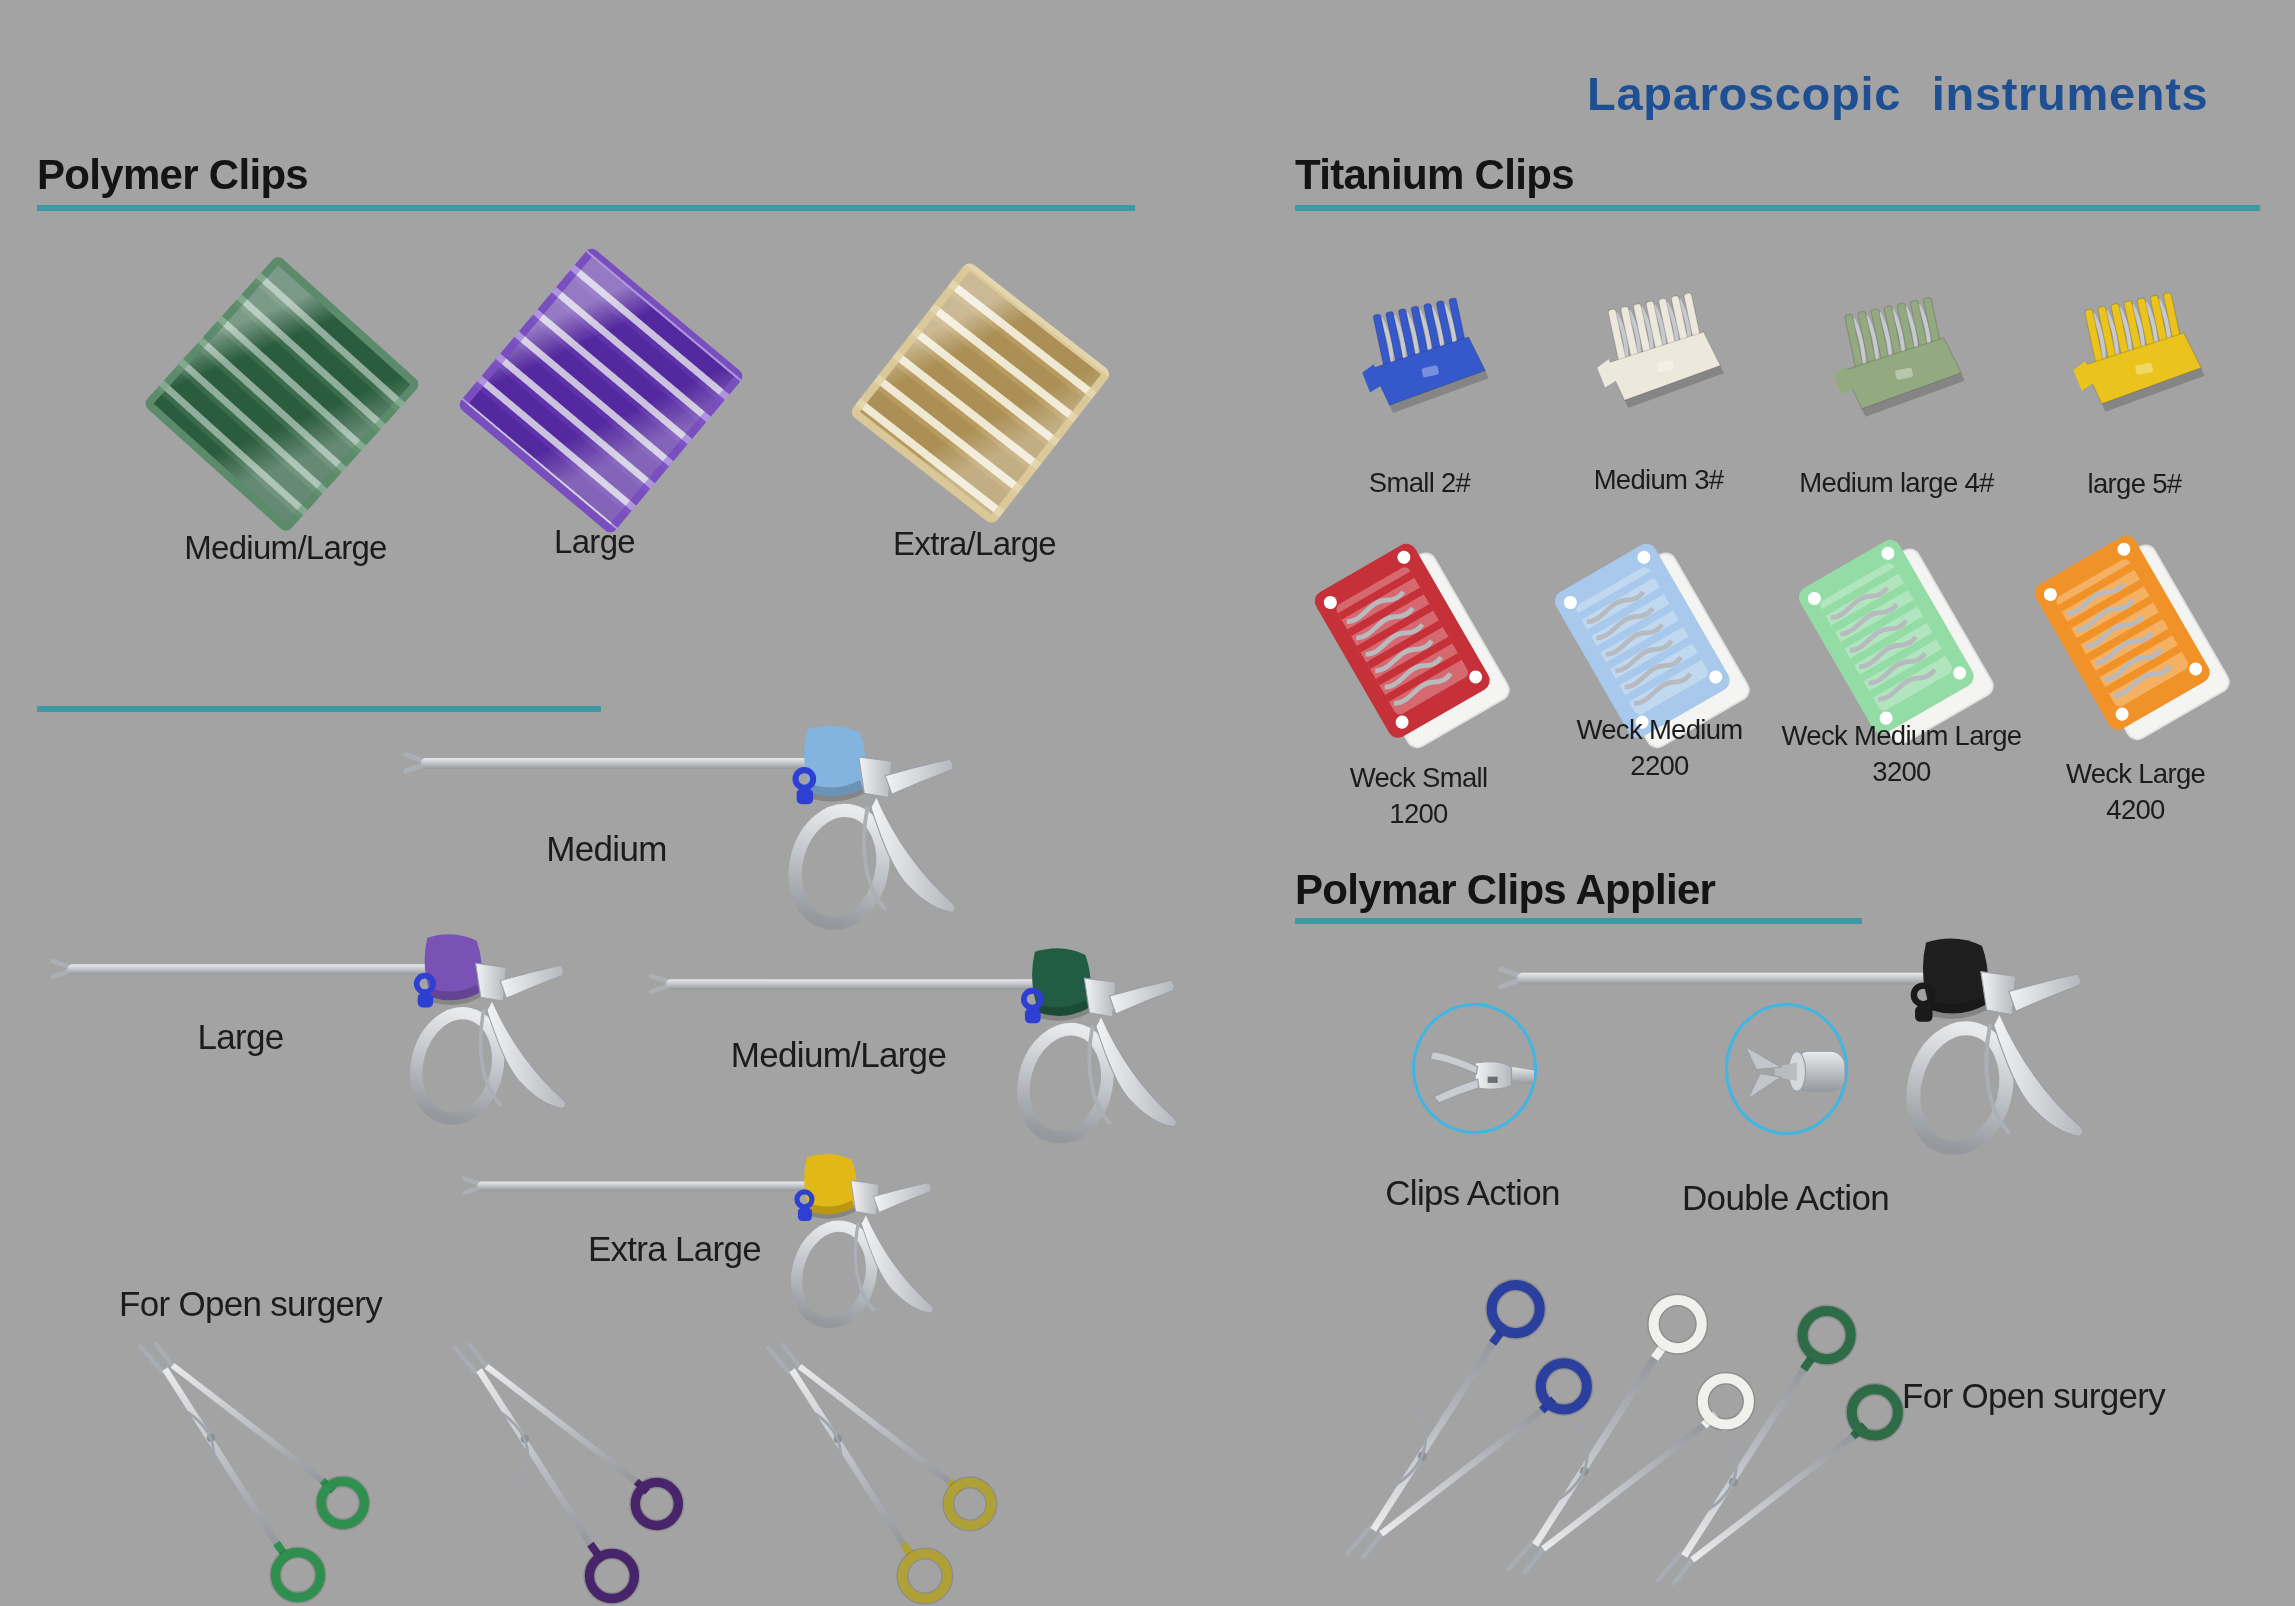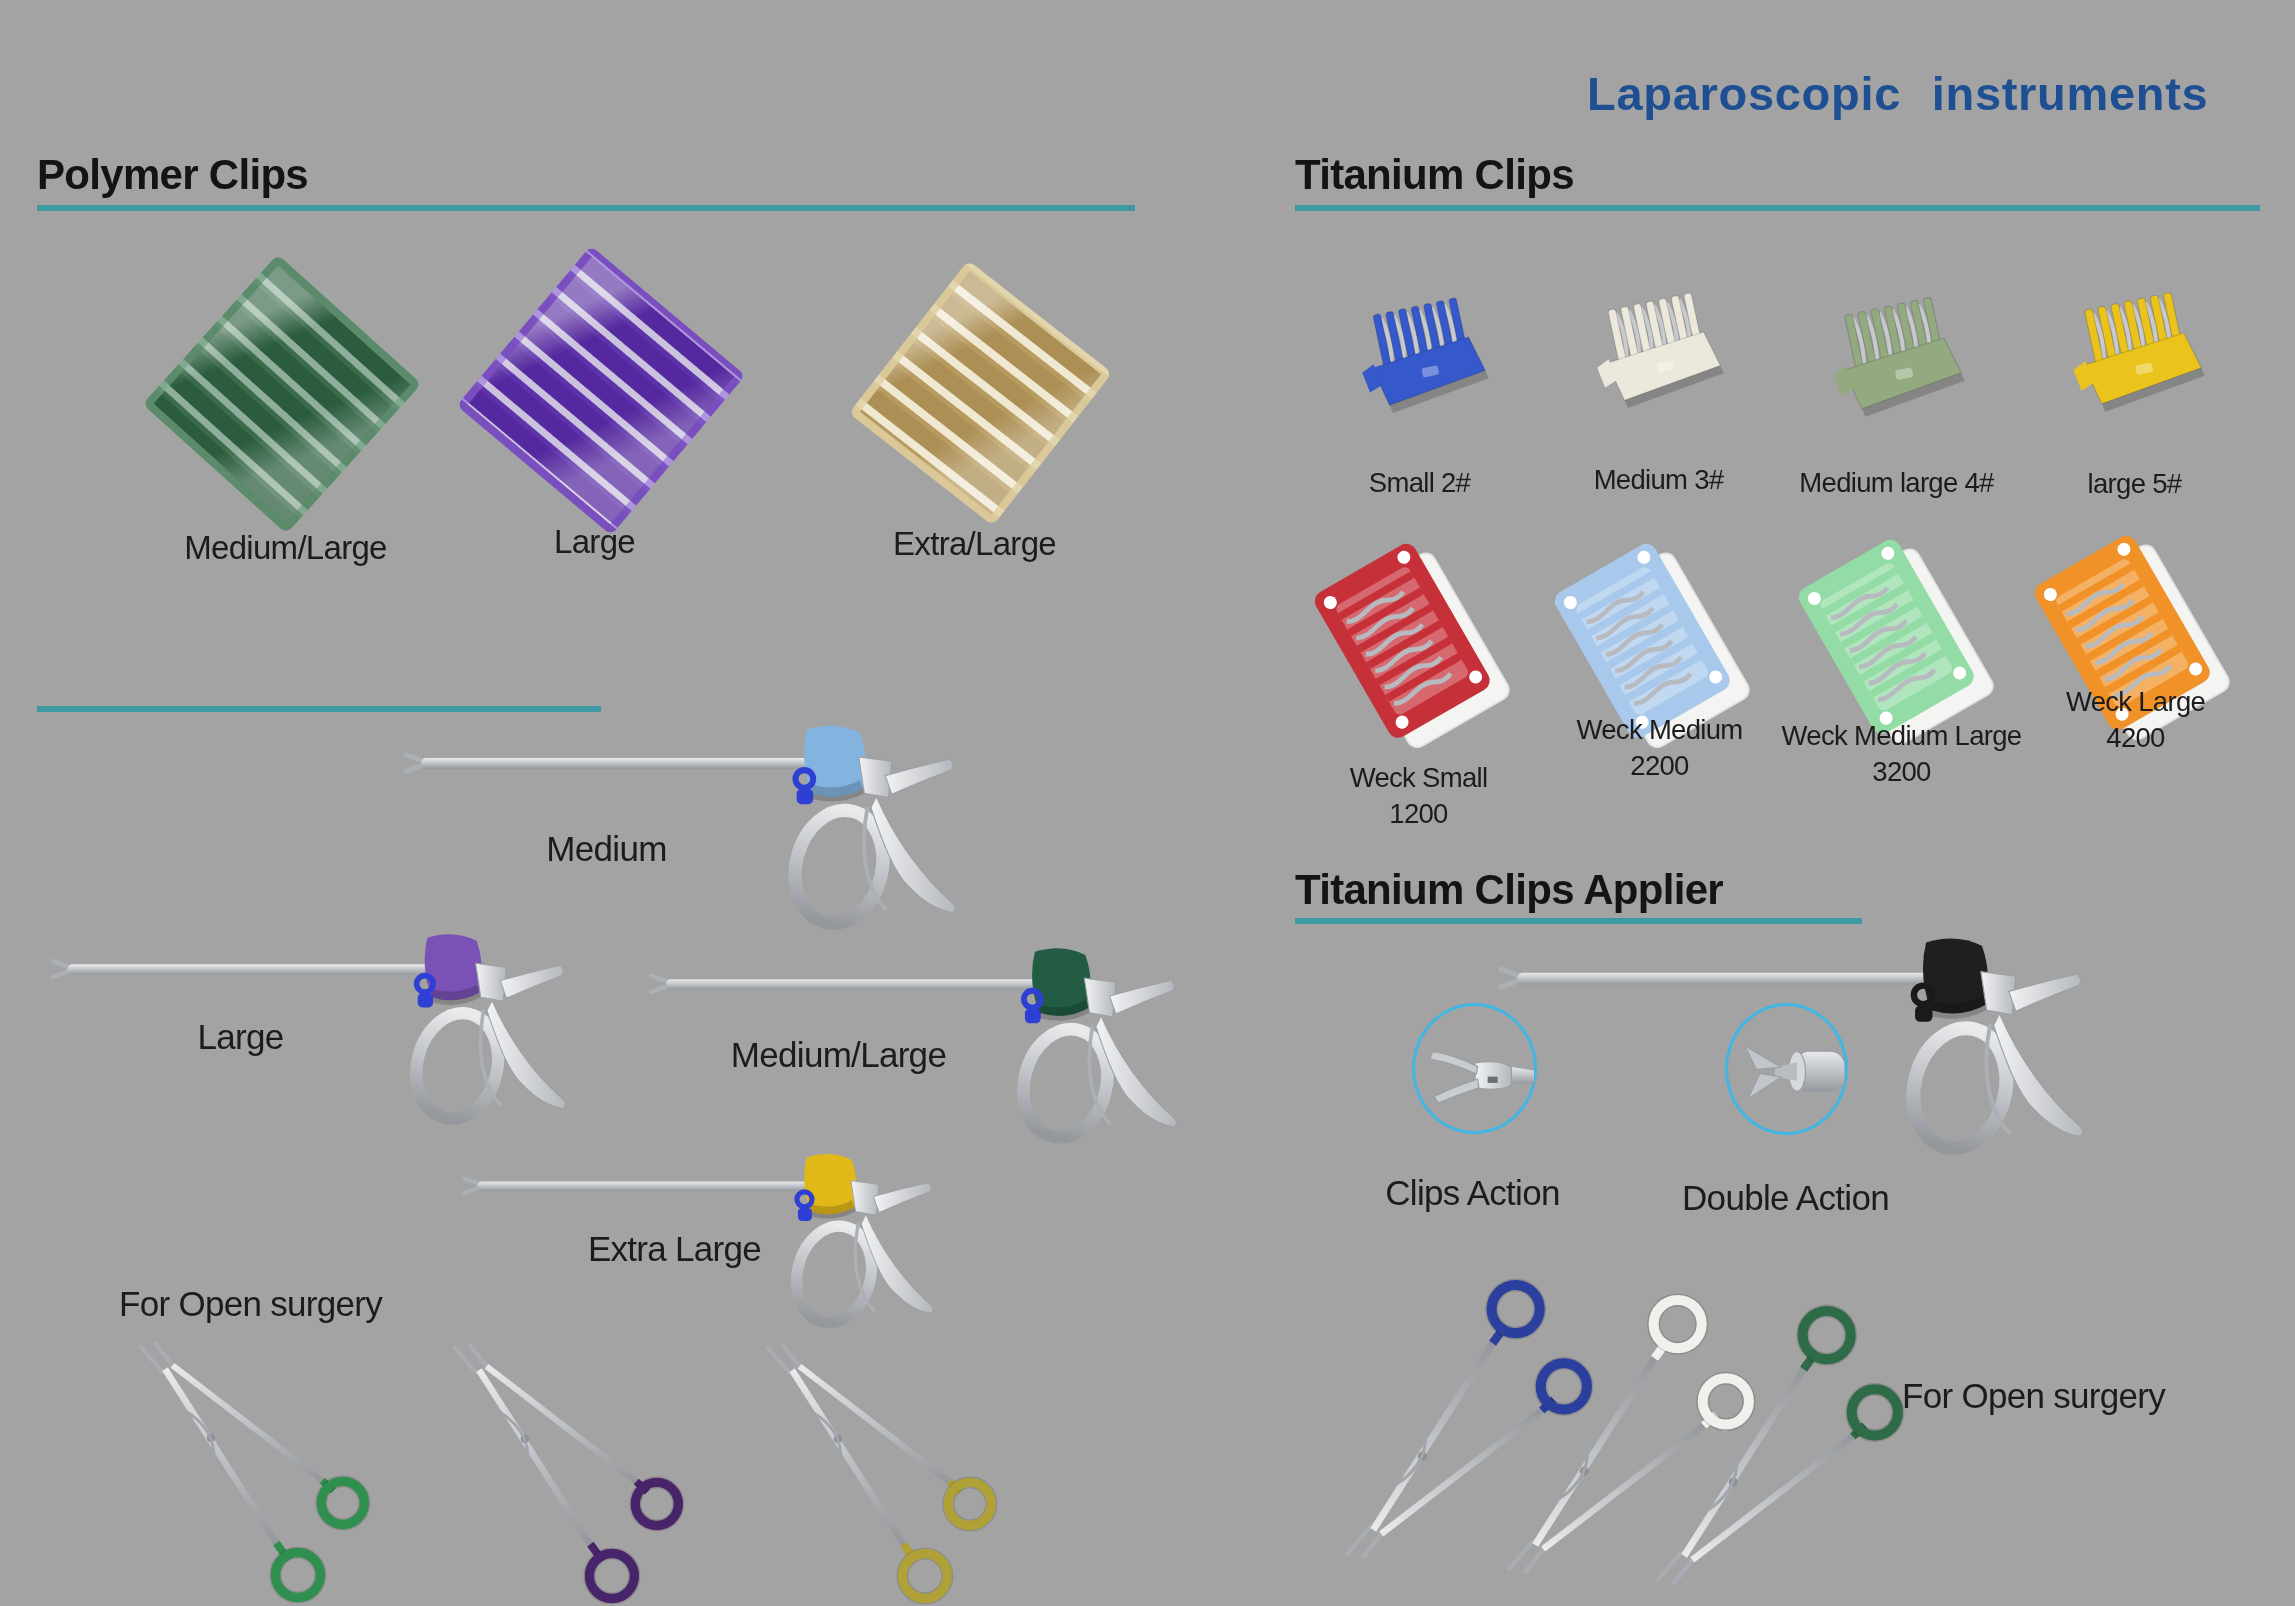--- a/index.html
+++ b/index.html
@@ -219,26 +219,26 @@
     <div>1200</div>
   </div>
   <div class="lbl small two" style="left:1522px;top:712px;width:275px;">
     <div>Weck Medium</div>
     <div>2200</div>
   </div>
   <div class="lbl small two" style="left:1764px;top:718px;width:275px;">
     <div>Weck Medium Large</div>
     <div>3200</div>
   </div>
-  <div class="lbl small two" style="left:1998px;top:684px;width:275px;">
+  <div class="lbl small two" style="left:1998px;top:756px;width:275px;">
     <div>Weck Large</div>
     <div>4200</div>
   </div>
 
-  <div class="h2" style="left:1295px;top:866px;">Titanium Clips Applier</div>
+  <div class="h2" style="left:1295px;top:866px;">Polymar Clips Applier</div>
   <div class="rule" style="left:1295px;top:918px;width:567px;"></div>
 
   <svg class="inst c-capblack" style="left:1494px;top:926px;width:594px;height:245px;--knob:#1a1a1a;" viewBox="0 0 1020 420">
       <use href="#lap-applier"></use>
     </svg>
 
   <div class="detail-circle" style="left:1412px;top:1003px;width:119px;height:125px;">
     <svg viewBox="0 0 190 190">
       <path d="M150,92 L190,98 L190,120 L150,118 Z" fill="url(#metal)"></path>
       <path d="M96,86 q44,-6 58,8 l0,28 q-20,10 -58,4 z" fill="url(#metal2)" stroke="#9aa0a6" stroke-width="2"></path>

